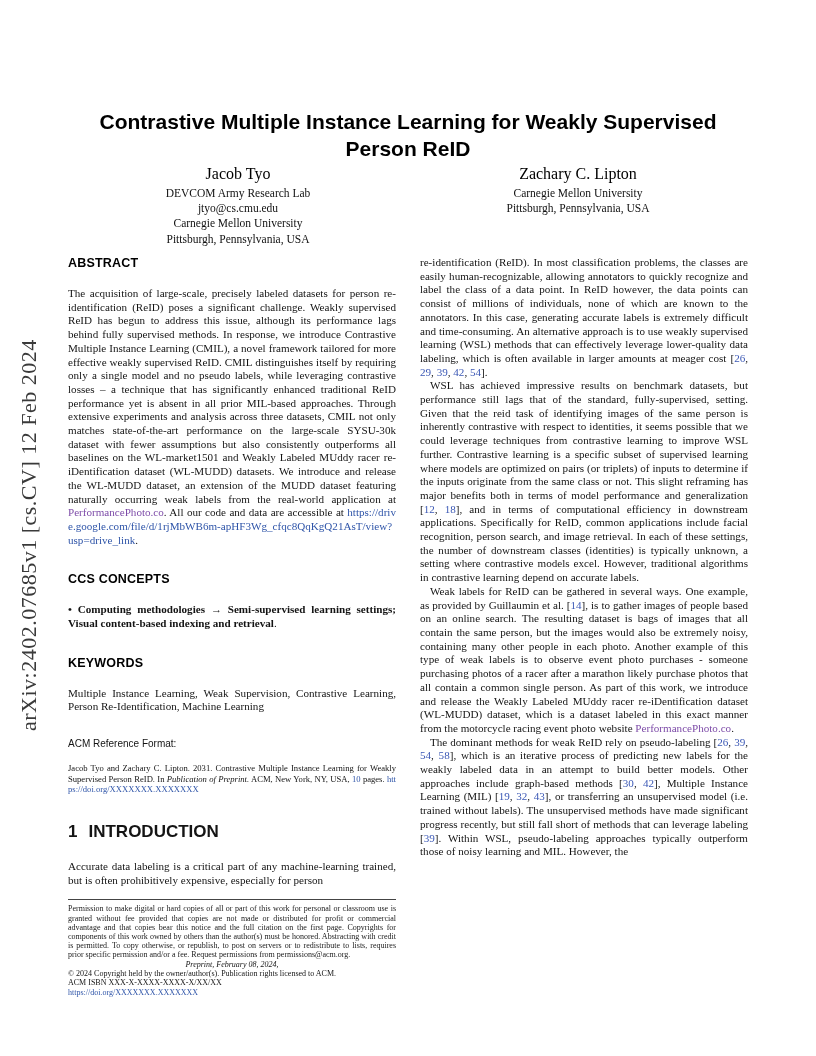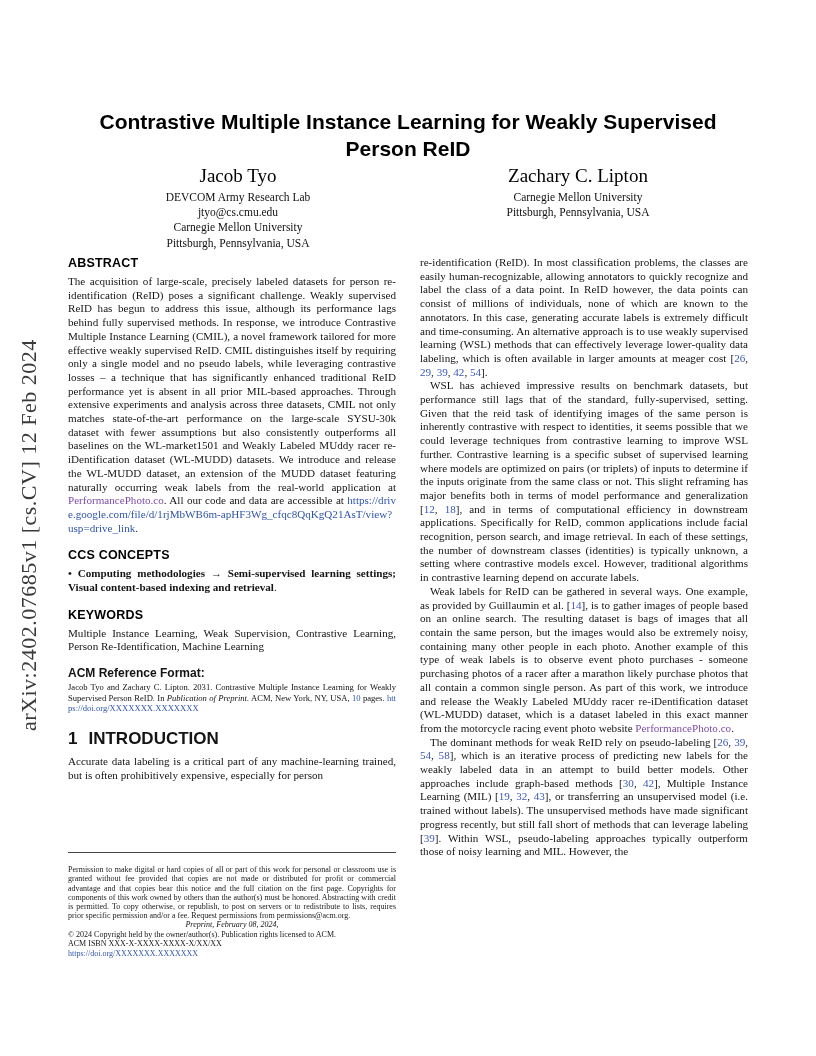--- a/index.html
+++ b/index.html
@@ -17,53 +17,53 @@
   }
 
   
   .title {
     position:absolute; top:108px; left:68px; width:680px; text-align:center;
     font-family:Liberation Sans, sans-serif;
     font-weight:bold; font-size:21px; line-height:1.3; color:#000;
   }
   .authors { position:absolute; top:165px; left:68px; width:680px; display:flex; }
   .author { flex:1 1 50%; text-align:center; }
-  .author-name { font-size:19px; margin-bottom:3px; color:#000; }
+  .author-name { font-size:16px; margin-bottom:3px; color:#000; }
   .author-line { font-size:11.5px; line-height:1.32; color:#111; }
 
   
   .columns { position:absolute; top:256px; left:68px; width:680px; display:flex; gap:24px; }
-  .col { width:328px; }
+  .col { width:328px;gap:12px; }
   .col-left { display:flex; flex-direction:column; height:702px; }
 
   .sec-heading {
     font-family:"Liberation Sans","DejaVu Sans",sans-serif;
     font-weight:bold; font-size:12.5px; color:#000; letter-spacing:0.2px;
     margin-bottom:5px;
   }
   .sec-heading.spaced { margin-top:13px; }
   .sec-num { display:inline-block; margin-right:11px; }
 
   .body-text { font-size:11.1px; line-height:13.7px; text-align:justify; }
   .body-text + .body-text { text-indent:10px; }
 
   .ccs-text, .kw-text { font-size:11.1px; line-height:13.7px; text-align:justify; }
 
   .acmref-heading {
     font-family:"Liberation Sans","DejaVu Sans",sans-serif;
-    font-weight:bold; font-size:12px; margin-top:12px; margin-bottom:2px;
+    font-weight:normal; font-size:10px; margin-top:12px; margin-bottom:2px;
   }
   .acmref-text { font-size:8.6px; line-height:10.6px; text-align:justify; }
 
   .intro-heading {
     font-family:"Liberation Sans","DejaVu Sans",sans-serif;
     font-weight:bold; font-size:17px; margin-top:15px; margin-bottom:6px;
   }
 
-  .footnote { margin-top:auto; border-top:0.8px solid #444; padding-top:12px; }
+  .footnote { margin-top:auto; border-top:0.8px solid #444; padding-top:4px; }
   .footnote-text { font-size:8px; line-height:9.2px; text-align:justify; color:#1a1a1a; }
   .footnote-line { font-size:8px; line-height:9.4px; }
 
   
   .b { font-weight:bold; }
   .i { font-style:italic;text-align:center; }
   .cite { color:#3b58b5; }
   .link-blue { color:#2e54a8; word-break:break-all; }
   .link-purple { color:#7d4ba8; }
 </style>

